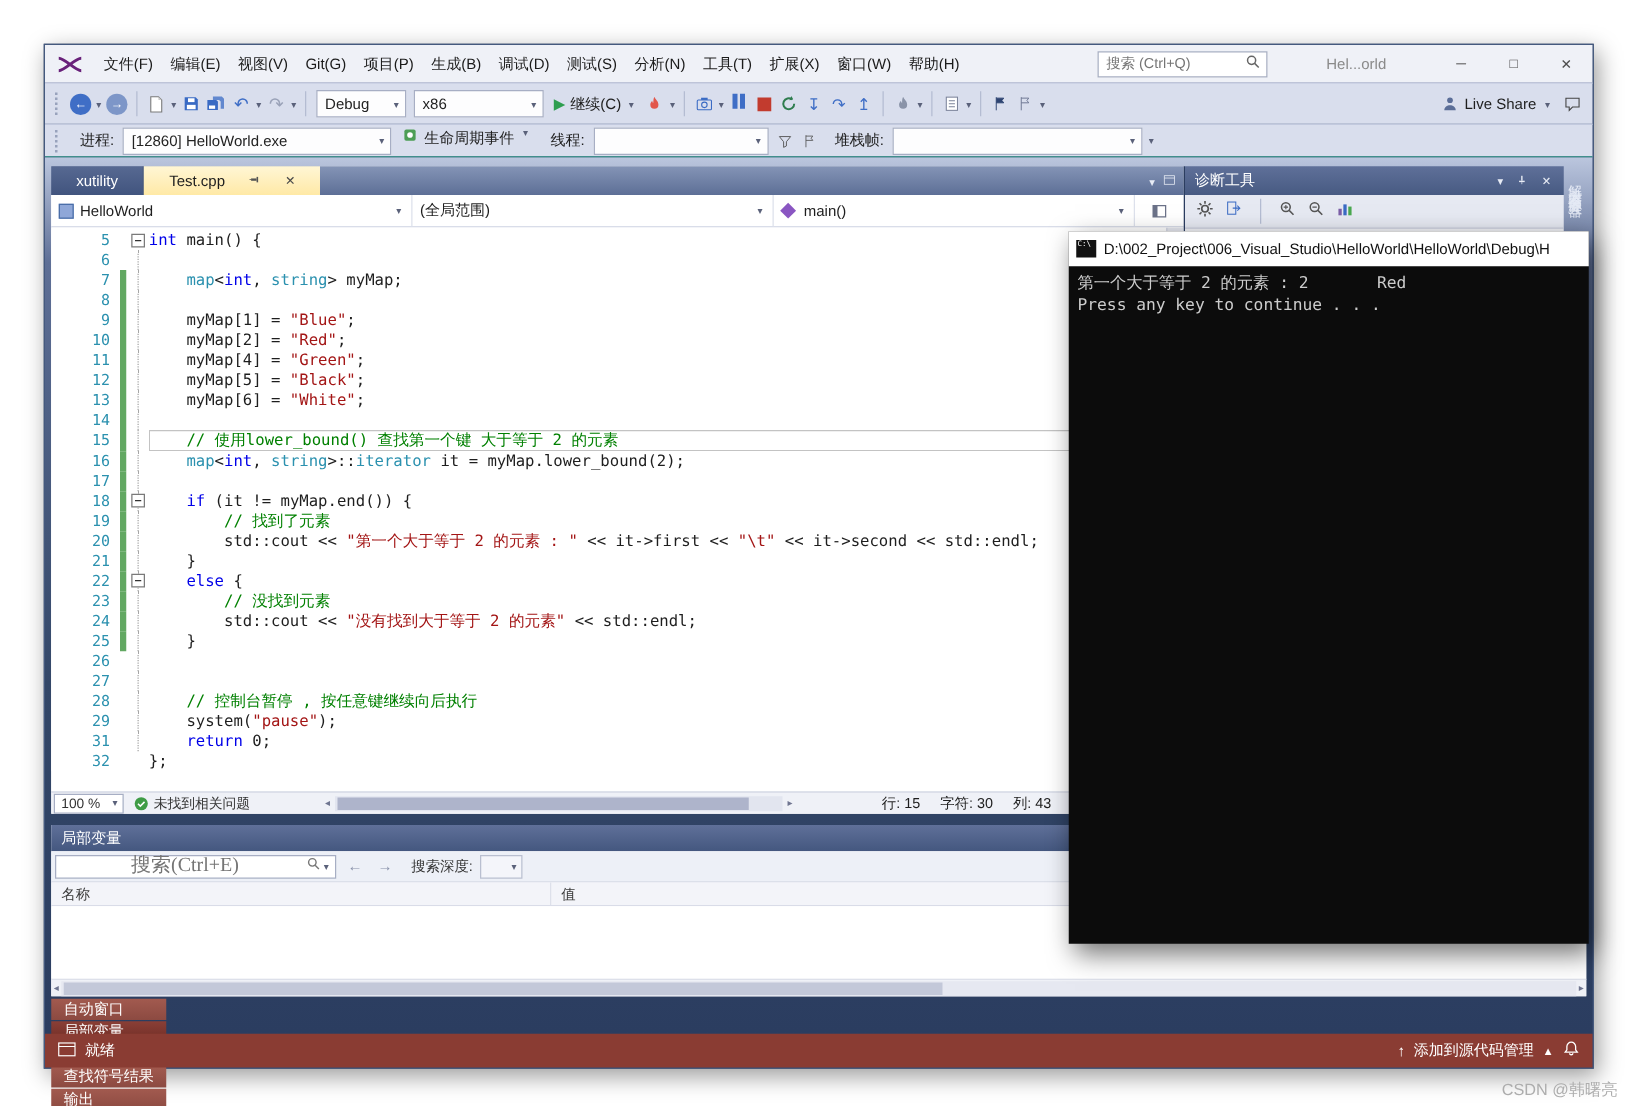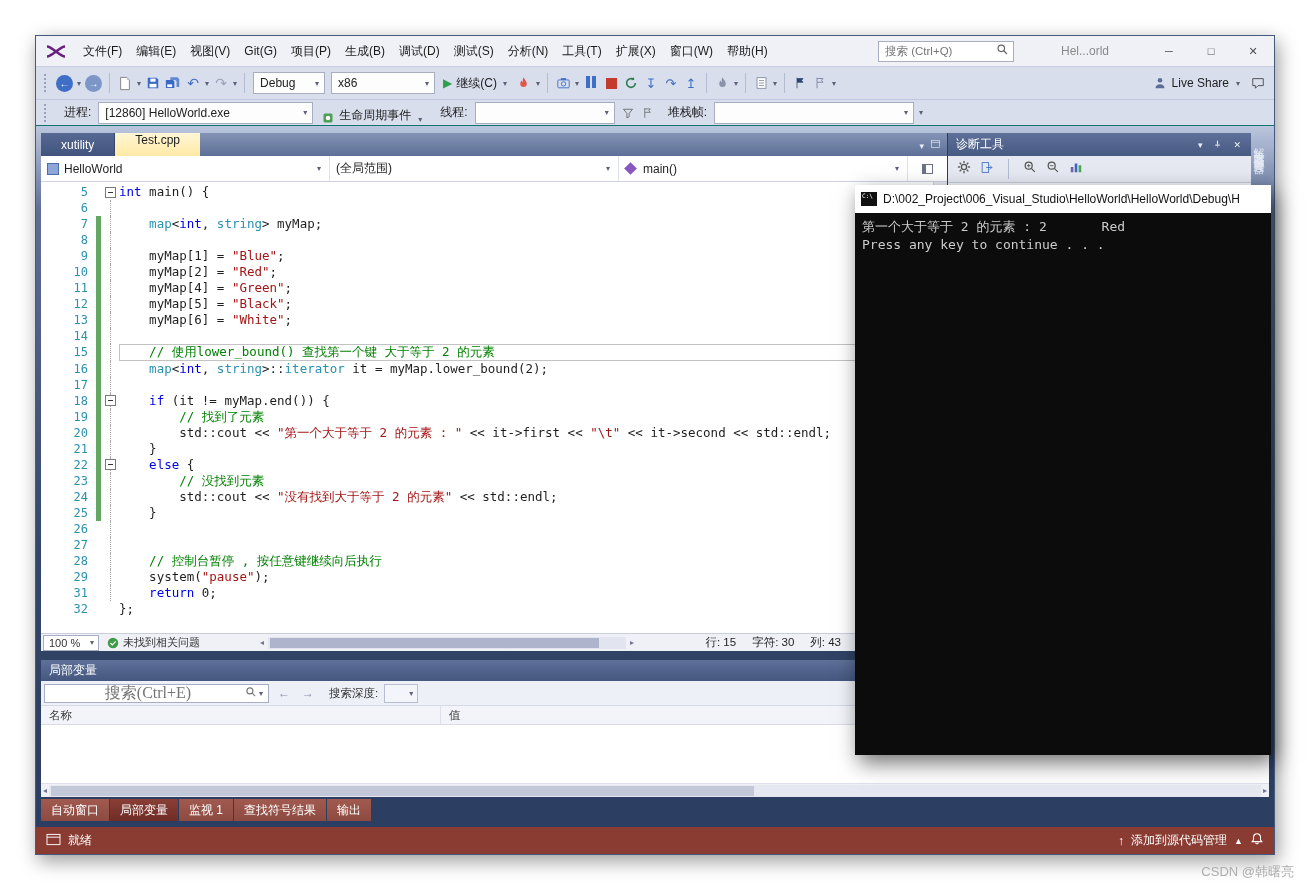--- a/index.html
+++ b/index.html
@@ -45,32 +45,32 @@
   .pauseico i { display:inline-block; width:4px; height:12px; background:#3F6EC6; margin:0 1px; }
   .stopico { width:11px; height:11px; background:#C23B2E; display:inline-block; }
   .steparr { font-size:13px; color:#3F6EC6; }
   .liveshare { display:flex; align-items:center; gap:5px; font-size:12px; color:#1E1E1E; padding:0 6px; white-space:nowrap; }
 
   
   .procbar { position:absolute; top:63px; left:0; right:0; height:27px; background:#D9DEED;
     border-top:1px solid #C2C9DE; border-bottom:1px solid #0f766e;
     display:flex; align-items:center; padding:0 6px; font-size:12px; color:#1E1E1E; }
   .plabel { margin:0 4px 0 10px; white-space:nowrap; }
-  .ddbtn { display:flex; align-items:flex-end; gap:5px; padding:0 6px; height:22px; white-space:nowrap; }
+  .ddbtn { display:flex; align-items:flex-start; gap:5px; padding:0 6px; height:22px; white-space:nowrap; }
 
   
   .docwell { position:absolute; top:90px; left:0; right:0; bottom:27px;
     background:linear-gradient(180deg,#BBC6DE 0%,#5E6F96 12%,#334768 60%,#2B3D60 100%); }
 
   
   .editor-group { position:absolute; left:5px; top:7px; width:906px; height:518px; display:flex; flex-direction:column; background:#fff; }
   .tabstrip { height:23px; background:linear-gradient(180deg,#8494B6,#5D6F96); display:flex; align-items:flex-end; }
   .dtab { height:23px; display:flex; align-items:center; padding:0 20px; font-size:12px; white-space:nowrap; }
   .dtab.inactive { background:linear-gradient(180deg,#576992,#41547E); color:#fff; border-right:1px solid #36486E; }
-  .dtab.active { background:linear-gradient(180deg,#FFF6D5,#FFE9A6); color:#1E1E1E; gap:19px;flex-direction:column; }
+  .dtab.active { background:linear-gradient(180deg,#FFF6D5,#FFE9A6); color:#1E1E1E; gap:19px; }
   .tabx { font-size:10px; color:#4A4A4A; }
   .strip-sp { flex:1; }
   .stripbtn { color:#E8ECF5; font-size:9px; padding:0 6px 5px 0; }
 
   .navbar { height:26px; background:#fff; border-bottom:1px solid #CDD2E2; display:flex; align-items:stretch; }
   .navcombo { width:289px; display:flex; align-items:center; gap:5px; padding:0 6px; border-right:1px solid #DDE1EC; font-size:12px; color:#1E1E1E; }
   .navcombo .ntext { flex:1; white-space:nowrap; overflow:hidden; }
   .proj-ico { width:12px; height:12px; background:#8FA7D8; border:1px solid #4A6EA8; flex:none; }
   .meth-ico { width:9px; height:9px; background:#8A56C2; transform:rotate(45deg); margin:0 3px 0 1px; flex:none; }
   .splitbtn { flex:1; display:flex; align-items:center; justify-content:center; }
@@ -132,21 +132,21 @@
   .lgridhead { height:19px; background:#F3F4F9; border-bottom:1px solid #D9DCE8; display:flex; font-size:11.5px; color:#3A3A3A; }
   .lgridhead .col { padding:2px 8px; border-right:1px solid #DDE0EA; }
   .lgridhead .col.name { width:400px; }
   .lgridhead .col.val { flex:1; }
   .lbody { flex:1; background:#fff; }
   .lhscroll { height:14px; background:#EFF1F7; border-top:1px solid #DDE0EA; display:flex; align-items:center; }
   .lhscroll .track { flex:1; height:12px; background:#E6E8F1; position:relative; }
   .lhscroll .thumb { position:absolute; left:2px; top:1px; bottom:1px; width:58%; background:#C3C8D9; }
 
   
-  .btabs { position:absolute; left:5px; top:673px; height:22px; display:flex; gap:1px; }
+  .btabs { position:absolute; left:5px; top:673px; height:22px; display:flex; gap:1px;flex-direction:column; }
   .btab { padding:0 10px; display:flex; align-items:center; font-size:12px; color:#fff;
     background:linear-gradient(180deg,#A25A4F,#8C4A41); white-space:nowrap; }
   .btab.active { background:linear-gradient(180deg,#8A3F36,#6F2C26); }
 
   
   .statusbar { position:absolute; left:0; right:0; bottom:0; height:27px; background:#8A3C33;
     display:flex; align-items:center; color:#fff; font-size:12px; padding:0 10px; gap:7px; }
   .sright { margin-left:auto; display:flex; align-items:center; gap:7px; }
   .supchev { font-size:9px; }
 

